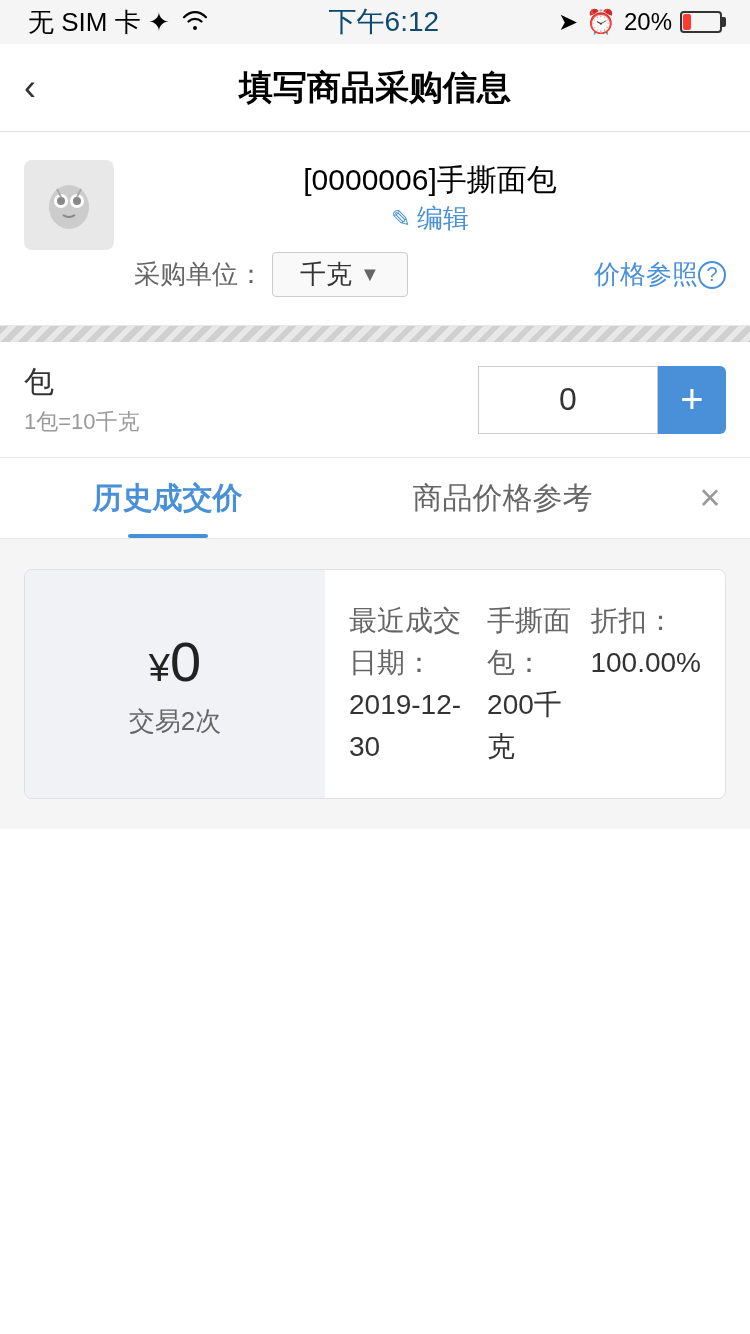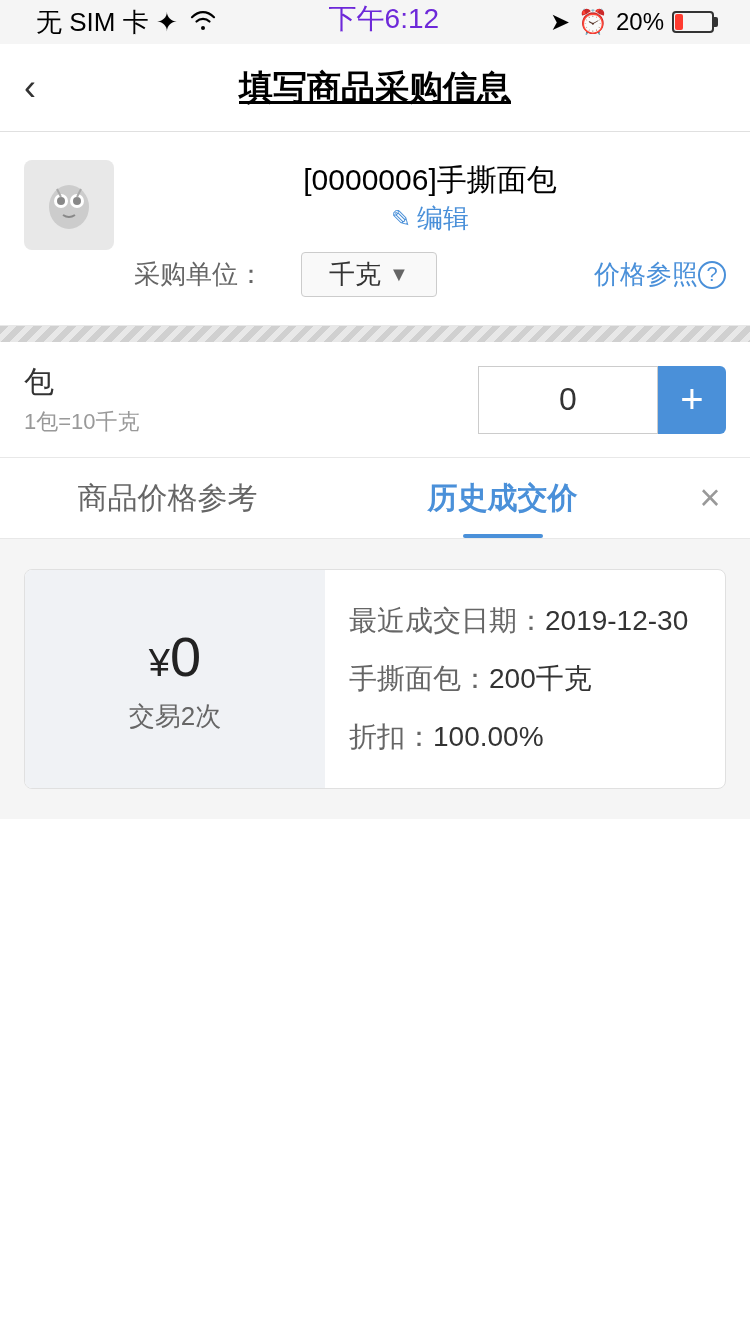--- a/index.html
+++ b/index.html
@@ -11,35 +11,36 @@
       background: #f5f5f5;
       overflow-x: hidden;
     }
 
     
     .status-bar {
       width: 750px;
       height: 44px;
       background: #f5f5f5;
       display: flex;
+      align-items: center;
       justify-content: space-between;
-      padding: 0 36px;
+      padding: 0 28px;
       font-size: 26px;
     }
     .status-left {
       display: flex;
       align-items: center;
       gap: 10px;
       font-size: 26px;
       color: #000;
     }
     .status-center {
       font-size: 28px;
       font-weight: 500;
-      color: #6d28d9;
+      color: #0c4a6e;
     }
     .status-right {
       display: flex;
       align-items: center;
       gap: 8px;
       font-size: 24px;
       color: #000;
     }
     .battery-icon {
       display: inline-flex;
@@ -90,21 +91,20 @@
       position: absolute;
       left: 24px;
       font-size: 36px;
       color: #333;
       cursor: pointer;
     }
     .nav-title {
       font-size: 34px;
       font-weight: 600;
       color: #000;
-      text-decoration: underline;
     }
 
     
     .product-card {
       width: 750px;
       background: #fff;
       padding: 28px 24px;
       margin-top: 0;
       border-bottom: 1px solid #e8e8e8;
     }
@@ -337,21 +337,21 @@
     }
     .history-trades {
       font-size: 26px;
       color: #666;
       margin-top: 10px;
     }
     .history-card-right {
       flex: 1;
       padding: 30px 24px;
       display: flex;
-      flex-direction: column;
+      flex-direction: row;
       justify-content: center;
       gap: 16px;
     }
     .history-detail-row {
       font-size: 28px;
       color: #333;
       line-height: 1.5;
     }
     .history-detail-label {
       color: #666;
@@ -414,21 +414,21 @@
     </div>
     <div class="product-info">
       <div class="product-title-row">
         <div class="product-name">[0000006]手撕面包</div>
         <div class="edit-btn">
           <span class="edit-icon-small">✎</span>
           <span>编辑</span>
         </div>
       </div>
       <div class="product-unit-row">
-        <div style="display:flex;align-items:center;gap:29px;">
+        <div style="display:flex;align-items:center;">
           <span class="unit-label">采购单位：</span>
           <div class="unit-select">
             <span>千克</span>
             <span class="unit-dropdown-arrow">▼</span>
           </div>
         </div>
         <div class="price-ref">
           <span>价格参照</span>
           <div class="price-ref-icon">?</div>
         </div>
@@ -444,22 +444,22 @@
     <span class="quantity-unit-big">包</span>
     <span class="quantity-conversion">1包=10千克</span>
   </div>
   <div class="quantity-input-group">
     <input class="quantity-input" type="text" value="0" style="">
     <div class="quantity-plus-btn">+</div>
   </div>
 </div>
 
 <div class="panel-tabs">
+  <div class="panel-tab active">历史成交价</div>
   <div class="panel-tab">商品价格参考</div>
-  <div class="panel-tab active">历史成交价</div>
   <div class="panel-close-btn">×</div>
 </div>
 
 <div class="history-content">
   <div class="history-card">
     <div class="history-card-left">
       <div class="history-price">
         <span class="history-price-symbol">¥</span><span>0</span>
       </div>
       <div class="history-trades">交易2次</div>

